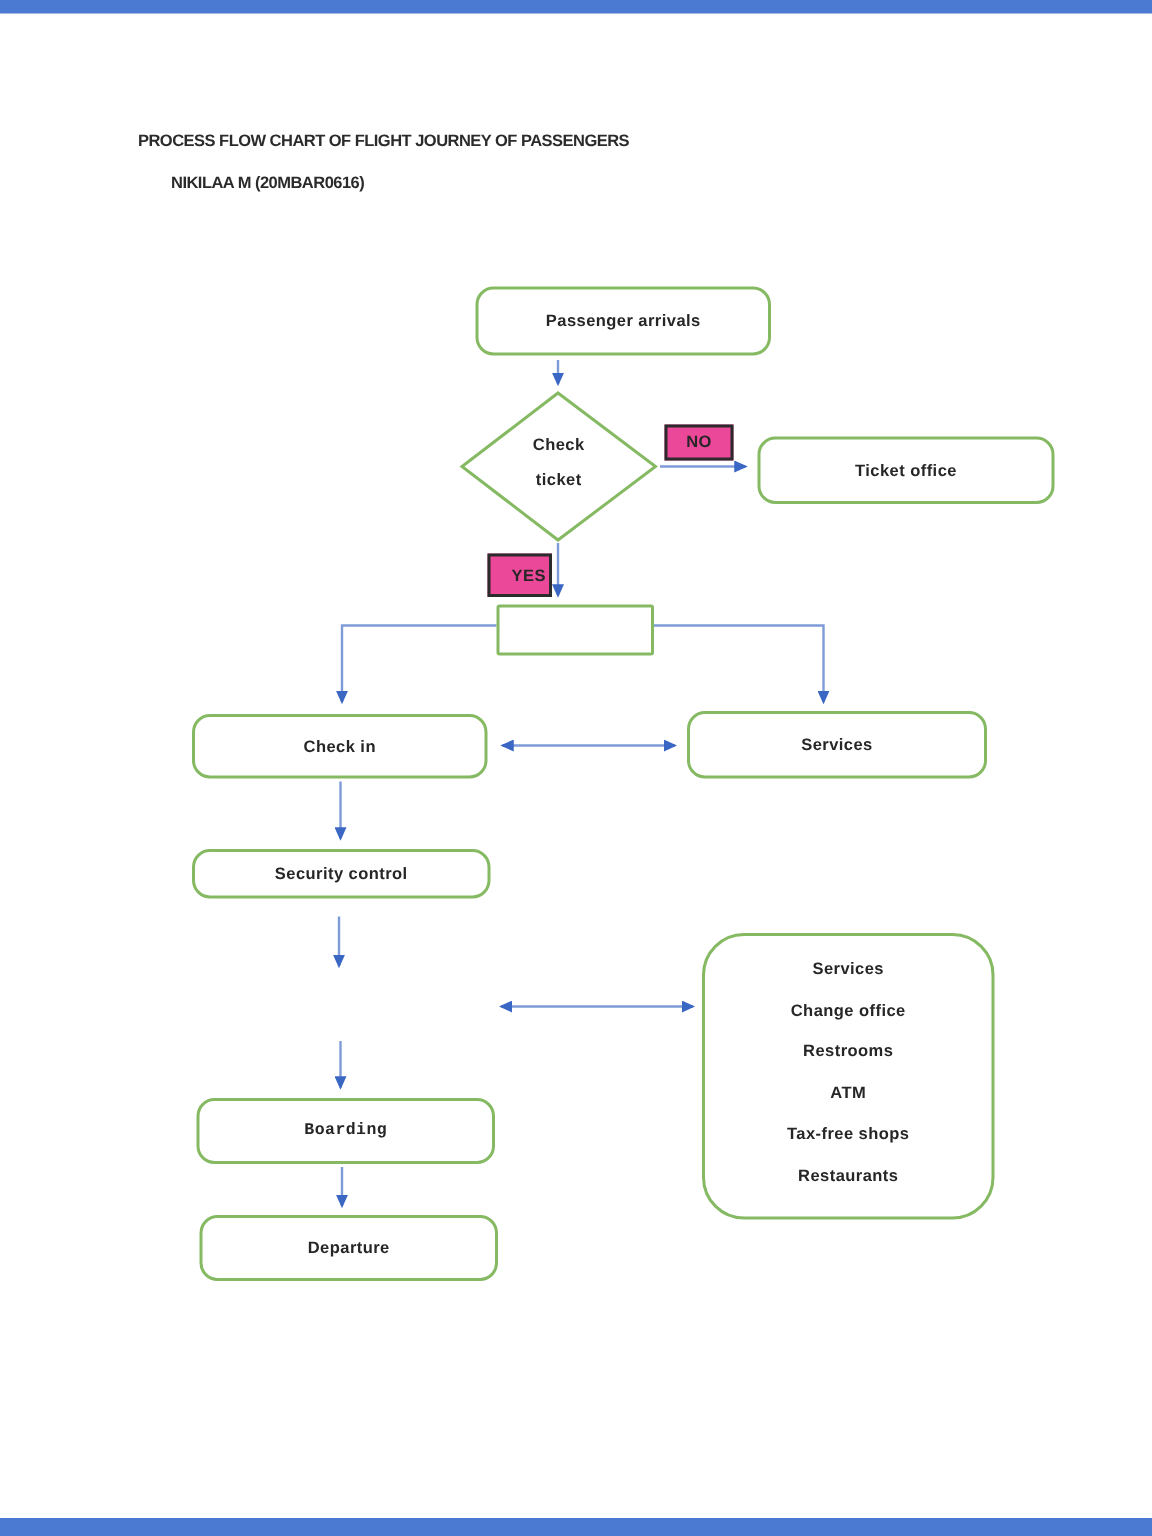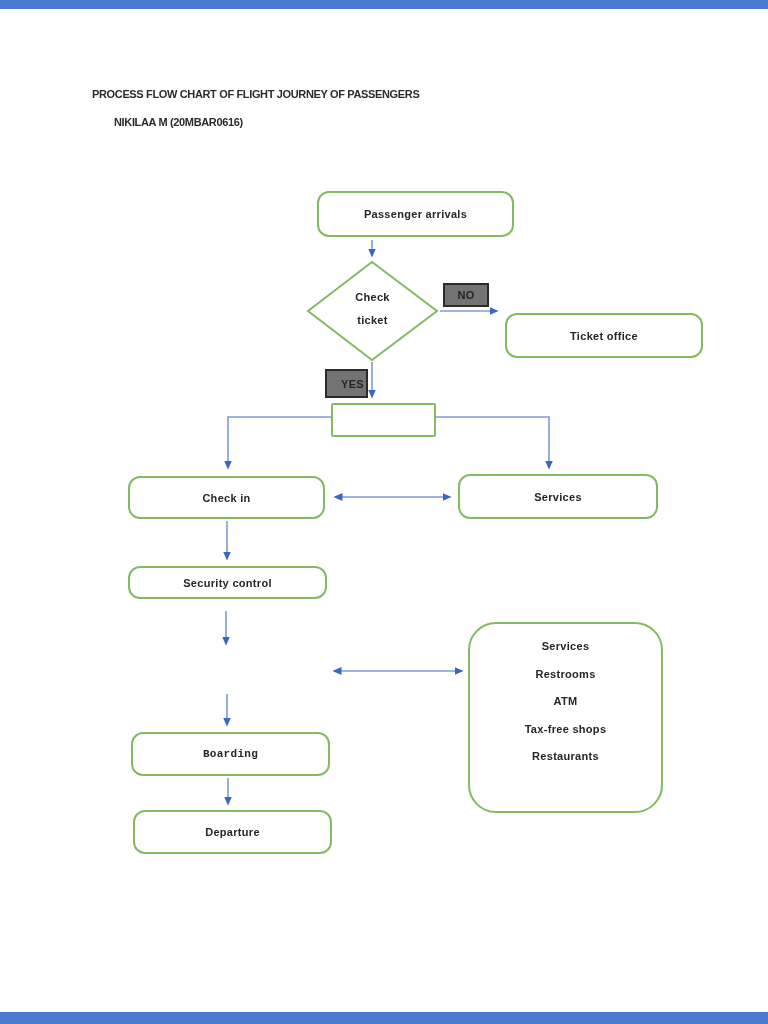--- a/index.html
+++ b/index.html
@@ -18,21 +18,21 @@
   .doc-subtitle{top:116px;padding-left:22px;}
   .node{
     position:absolute;box-sizing:border-box;background:#ffffff;
     border:2px solid #85b962;border-radius:12px;
     display:flex;align-items:center;justify-content:center;
     font-size:11px;font-weight:bold;color:#262626;letter-spacing:0.3px;
     white-space:nowrap;
   }
   .node.square{border-radius:2px;}
   .label-box{
-    position:absolute;box-sizing:border-box;background:#737373;
+    position:absolute;box-sizing:border-box;background:#ec4899;
     border:2px solid #2b2b2b;
     display:flex;align-items:center;justify-content:center;
     font-size:11px;font-weight:bold;color:#262626;letter-spacing:0.3px;
   }
   .diamond-text{
     position:absolute;left:308px;top:286px;width:129px;
     text-align:center;font-size:11px;font-weight:bold;color:#262626;
     letter-spacing:0.3px;line-height:23px;
   }
   .connectors{position:absolute;left:0;top:0;}
@@ -97,36 +97,37 @@
 
   <div class="diamond-text">
     <div>Check</div>
     <div>ticket</div>
   </div>
 
   <div class="label-box" style="left:443px;top:283px;width:46px;height:24px;">NO</div>
 
   <div class="label-box" style="left:325px;top:369px;width:43px;height:29px;padding-left:12px;">YES</div>
 
-  <div class="node" style="left:505px;top:291px;width:198px;height:45px;margin-top:22px;">Ticket office</div>
+  <div class="node" style="left:505px;top:291px;width:198px;height:45px;">Ticket office</div>
 
   <div class="node square" style="left:331px;top:403px;width:105px;height:34px;"></div>
 
   <div class="node" style="left:128px;top:476px;width:197px;height:43px;">Check in</div>
 
   <div class="node" style="left:458px;top:474px;width:200px;height:45px;">Services</div>
 
   <div class="node" style="left:128px;top:566px;width:199px;height:33px;">Security control</div>
 
 
   <div class="node" style="left:131px;top:732px;width:199px;height:44px;font-family:Liberation Mono, monospace;">Boarding</div>
 
   <div class="node" style="left:133px;top:810px;width:199px;height:44px;">Departure</div>
 
   <div class="amenities">
     <div>Services</div>
+    <div>Change office</div>
     <div>Restrooms</div>
     <div>ATM</div>
     <div>Tax-free shops</div>
     <div>Restaurants</div>
   </div>
 
 </div>
 
 </body></html>

